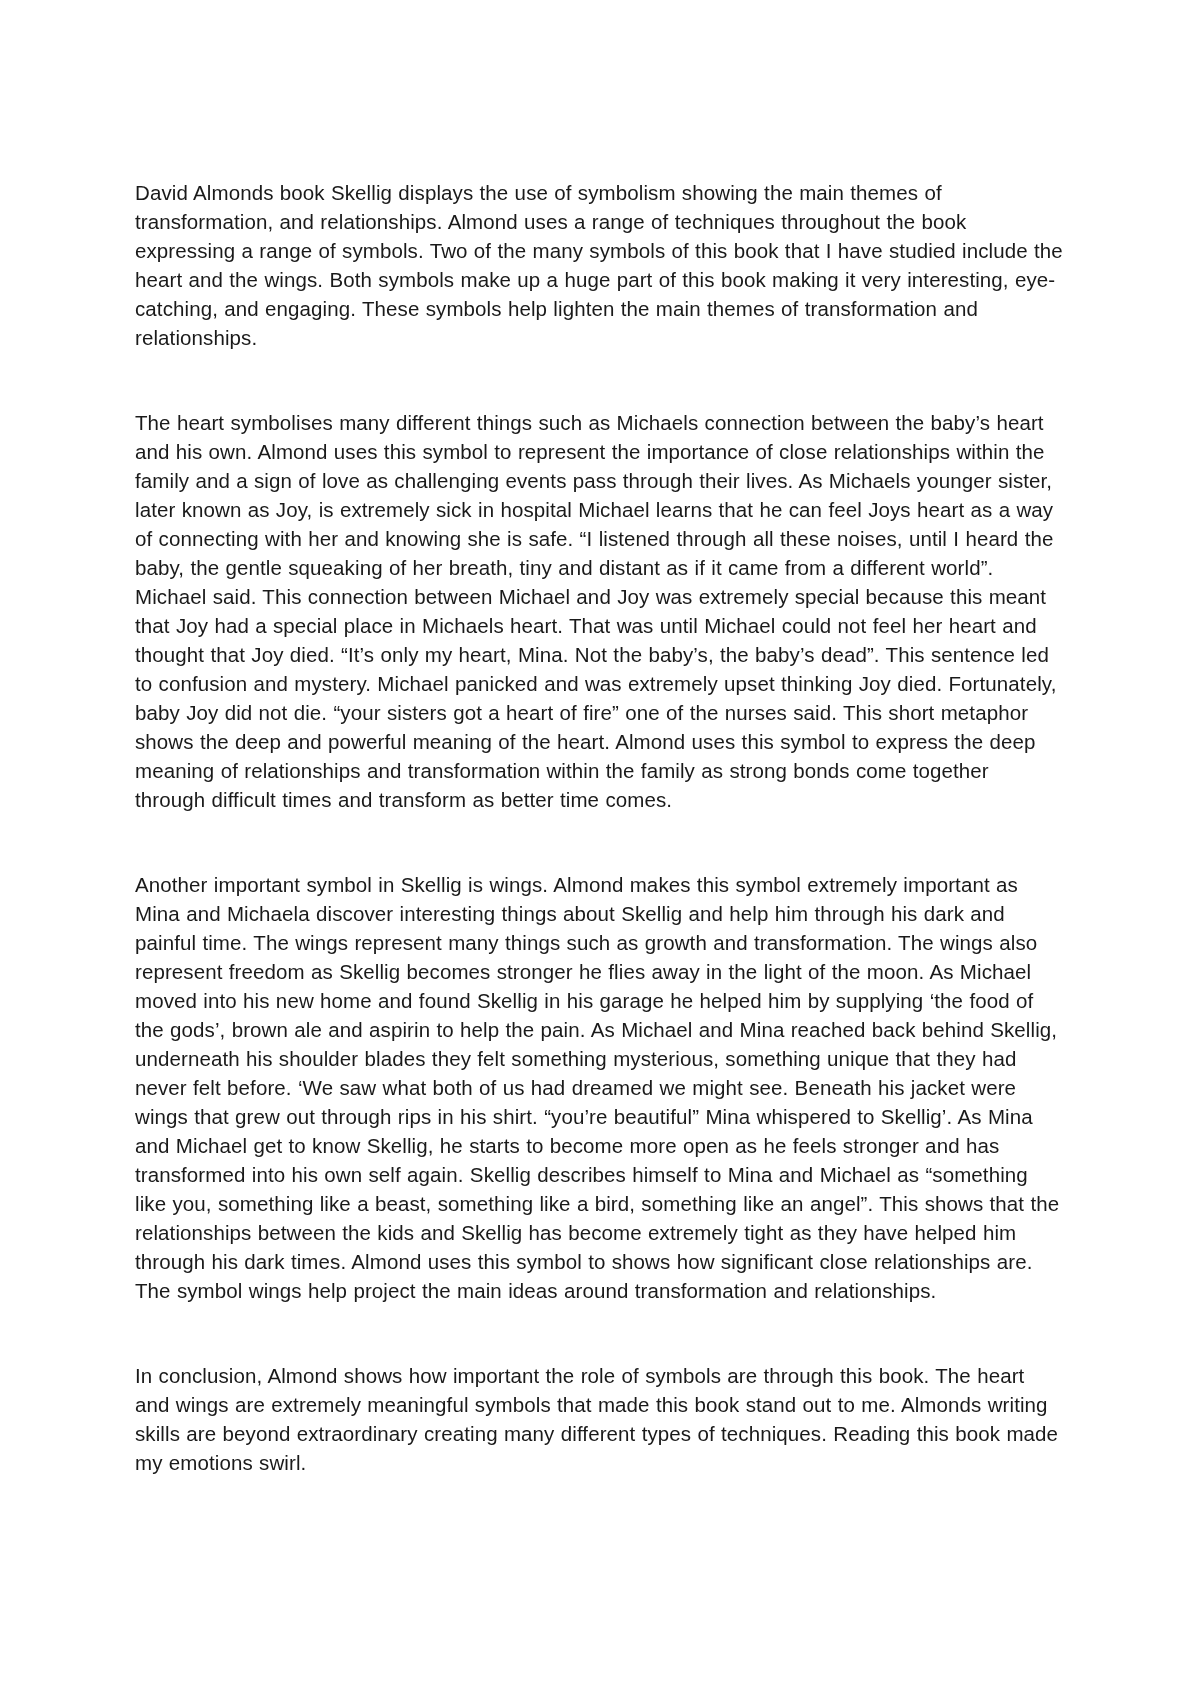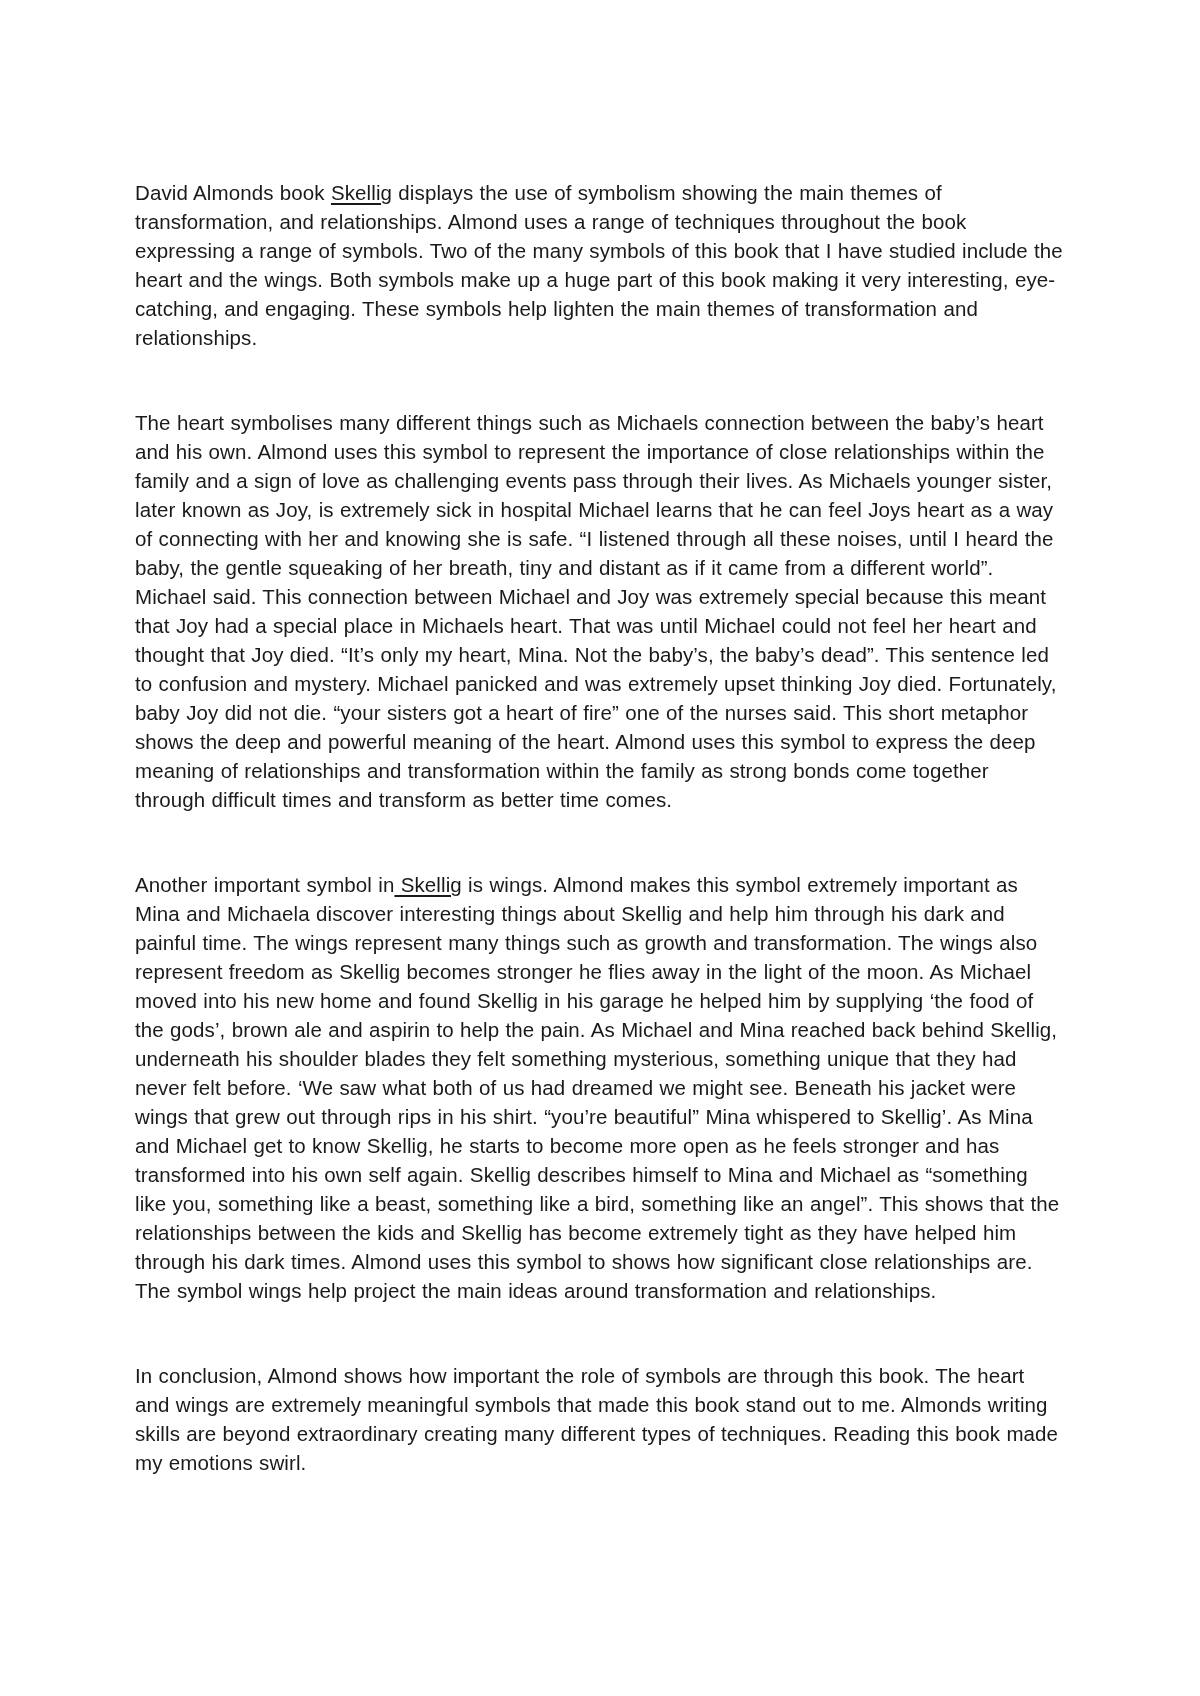--- a/index.html
+++ b/index.html
@@ -30,21 +30,20 @@
     font-size: 20.5px;
     line-height: 29px;
     letter-spacing: 0.1px;
     text-align: left;
     word-spacing: 0.5px;
   }
   .essay-para:last-child {
     margin-bottom: 14px;
   }
   .underline {
-    text-decoration: underline;
     text-underline-offset: 3px;
   }
 </style>
 </head>
 <body>
 
 <div class="doc-page">
   <div class="essay-body">
       <p class="essay-para"><span>David Almonds book </span><span class="underline">Skellig</span><span> displays the use of symbolism showing the main themes of transformation, and relationships. Almond uses a range of techniques throughout the book expressing a range of symbols. Two of the many symbols of this book that I have studied include the heart and the wings. Both symbols make up a huge part of this book making it very interesting, eye-catching, and engaging. These symbols help lighten the main themes of transformation and relationships.</span></p>
       <p class="essay-para"><span>The heart symbolises many different things such as Michaels connection between the baby’s heart and his own. Almond uses this symbol to represent the importance of close relationships within the family and a sign of love as challenging events pass through their lives. As Michaels younger sister, later known as Joy, is extremely sick in hospital Michael learns that he can feel Joys heart as a way of connecting with her and knowing she is safe. “I listened through all these noises, until I heard the baby, the gentle squeaking of her breath, tiny and distant as if it came from a different world”. Michael said. This connection between Michael and Joy was extremely special because this meant that Joy had a special place in Michaels heart. That was until Michael could not feel her heart and thought that Joy died. “It’s only my heart, Mina. Not the baby’s, the baby’s dead”. This sentence led to confusion and mystery. Michael panicked and was extremely upset thinking Joy died. Fortunately, baby Joy did not die. “your sisters got a heart of fire” one of the nurses said. This short metaphor shows the deep and powerful meaning of the heart. Almond uses this symbol to express the deep meaning of relationships and transformation within the family as strong bonds come together through difficult times and transform as better time comes.</span></p>

